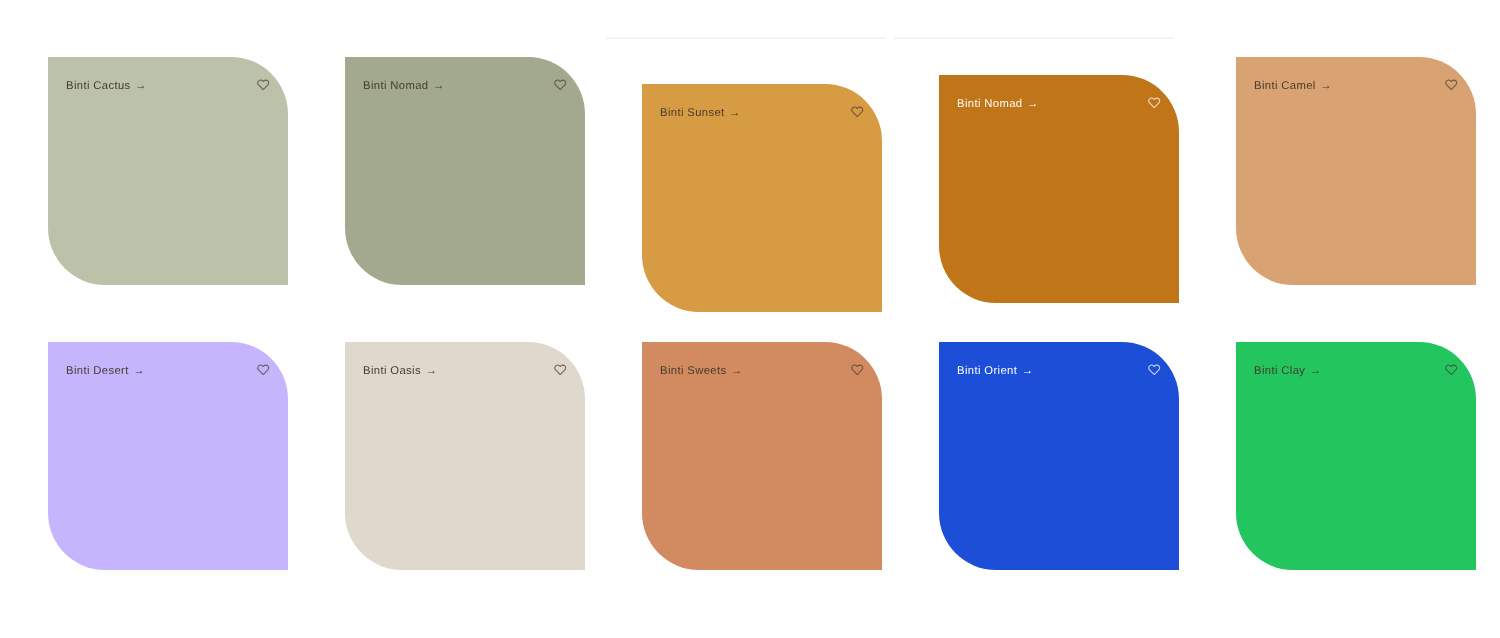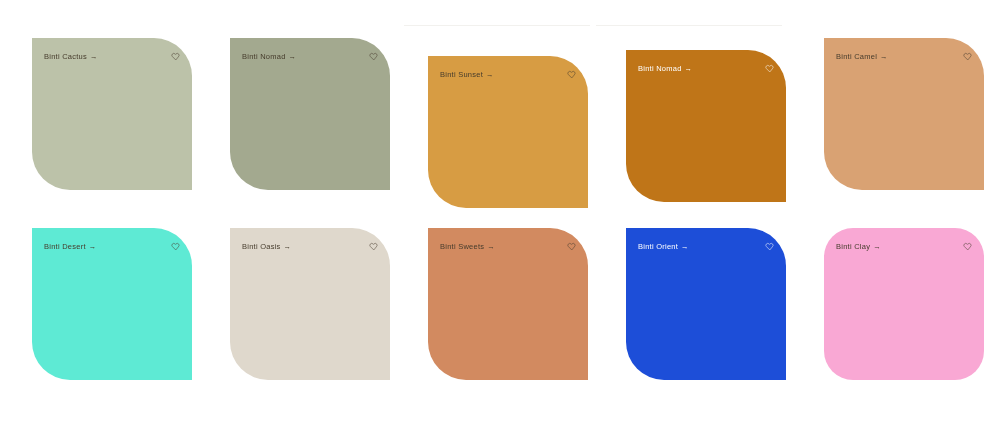--- a/index.html
+++ b/index.html
@@ -136,21 +136,21 @@
     <div class="swatch-card tone-dark" style="background: rgb(217, 162, 115);">
       <div class="card-top-row">
         <div class="swatch-label"><span>Binti Camel</span><span class="arrow">→</span></div>
         <span class="fav-icon">
           <svg viewBox="0 0 24 24" fill="none" stroke-width="1.9" stroke-linecap="round" stroke-linejoin="round">
             <path d="M12 20.5 3.8 12.3a5 5 0 0 1 7.1-7.05l1.1 1.07 1.1-1.07a5 5 0 0 1 7.1 7.05z"></path>
           </svg>
         </span>
       </div>
     </div>
-    <div class="swatch-card tone-dark" style="background: #5eead4;">
+    <div class="swatch-card tone-dark" style="background: #c4b5fd;">
       <div class="card-top-row">
         <div class="swatch-label"><span>Binti Desert</span><span class="arrow">→</span></div>
         <span class="fav-icon">
           <svg viewBox="0 0 24 24" fill="none" stroke-width="1.9" stroke-linecap="round" stroke-linejoin="round">
             <path d="M12 20.5 3.8 12.3a5 5 0 0 1 7.1-7.05l1.1 1.07 1.1-1.07a5 5 0 0 1 7.1 7.05z"></path>
           </svg>
         </span>
       </div>
     </div>
     <div class="swatch-card tone-dark" style="background: rgb(223, 216, 204);">
@@ -176,21 +176,21 @@
     <div class="swatch-card tone-light" style="background: #1d4ed8;">
       <div class="card-top-row">
         <div class="swatch-label"><span>Binti Orient</span><span class="arrow">→</span></div>
         <span class="fav-icon">
           <svg viewBox="0 0 24 24" fill="none" stroke-width="1.9" stroke-linecap="round" stroke-linejoin="round">
             <path d="M12 20.5 3.8 12.3a5 5 0 0 1 7.1-7.05l1.1 1.07 1.1-1.07a5 5 0 0 1 7.1 7.05z"></path>
           </svg>
         </span>
       </div>
     </div>
-    <div class="swatch-card tone-dark" style="background: #f9a8d4; border-radius: 29px;">
+    <div class="swatch-card tone-dark" style="background: #22c55e;">
       <div class="card-top-row">
         <div class="swatch-label"><span>Binti Clay</span><span class="arrow">→</span></div>
         <span class="fav-icon">
           <svg viewBox="0 0 24 24" fill="none" stroke-width="1.9" stroke-linecap="round" stroke-linejoin="round">
             <path d="M12 20.5 3.8 12.3a5 5 0 0 1 7.1-7.05l1.1 1.07 1.1-1.07a5 5 0 0 1 7.1 7.05z"></path>
           </svg>
         </span>
       </div>
     </div>
   </div>

